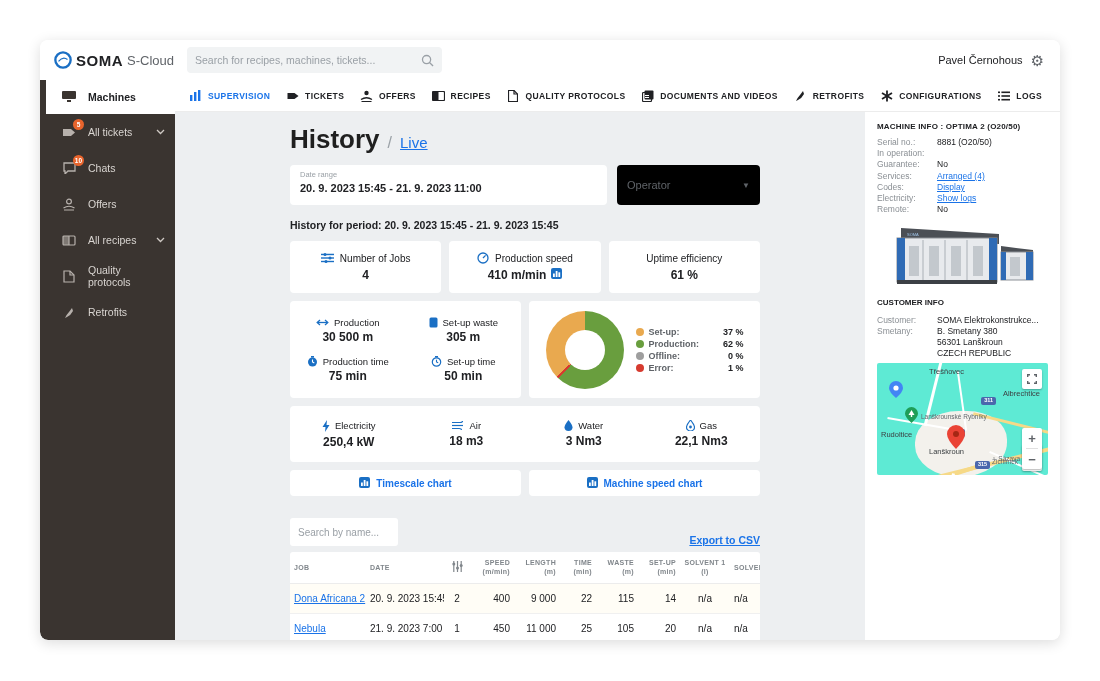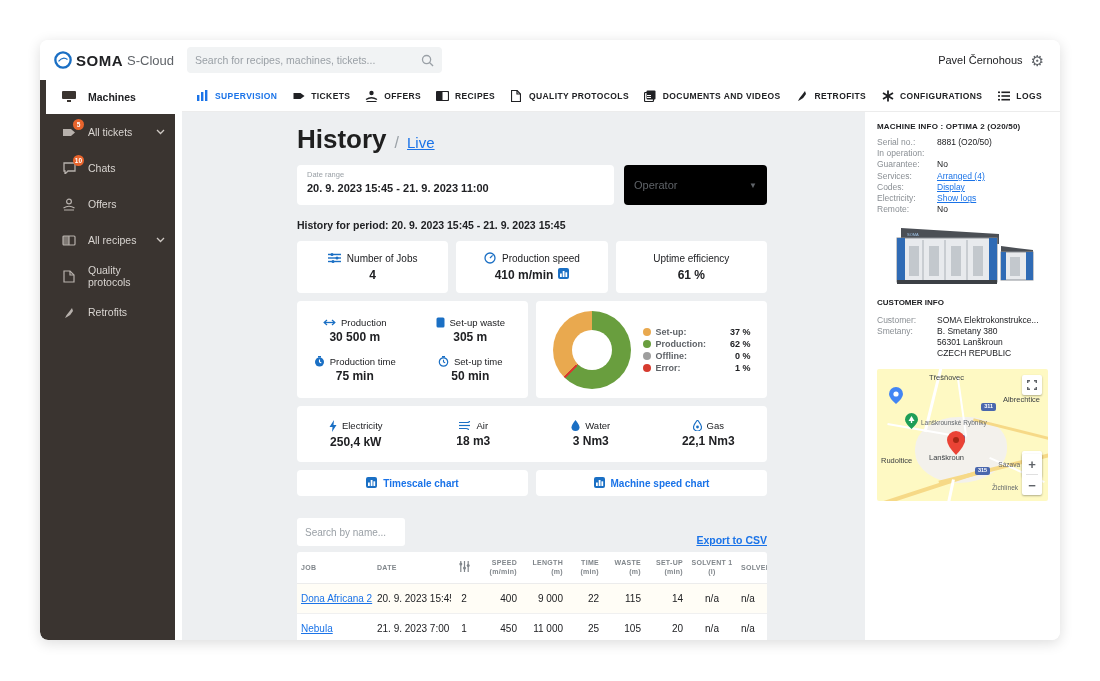--- a/index.html
+++ b/index.html
@@ -27,21 +27,21 @@
   
   .sidebar { width:135px; background:#3a3430; border-bottom-left-radius:8px; display:flex; flex-direction:column; flex:0 0 auto;padding-left:6px; }
   .side-item { height:36px; display:flex; align-items:center; gap:11px; padding:0 10px 0 15px; color:#d9d5d1; font-size:10.5px; cursor:pointer; position:relative; }
   .side-item.active { background:#fff; color:#202124; font-weight:bold; height:34px; }
   .sicon { width:16px; height:16px; display:flex; align-items:center; justify-content:center; position:relative; color:#b7b1ac; flex:0 0 auto; }
   .side-item.active .sicon { color:#3a3430; }
   .badge { position:absolute; top:-5px; right:-7px; min-width:11px; height:11px; border-radius:6px; background:#e8642c; color:#fff; font-size:6.5px; font-weight:bold; display:flex; align-items:center; justify-content:center; padding:0 2px; }
   .chev { margin-left:auto; color:#cfc9c4; display:flex; }
 
   
-  .main-col { flex:1; display:flex; flex-direction:column; min-width:0;padding-left:7px; }
+  .main-col { flex:1; display:flex; flex-direction:column; min-width:0; }
 
   
   .tabsbar { height:32px; background:#fff; border-bottom:1px solid #ececec; display:flex; align-items:center; justify-content:space-between; padding:0 18px 0 14px; flex:0 0 auto; }
   .tab { display:flex; align-items:center; gap:6px; font-size:8.5px; font-weight:bold; letter-spacing:.4px; color:#202124; cursor:pointer; white-space:nowrap; }
   .tab .ticon { width:13px; height:13px; display:flex; align-items:center; justify-content:center; color:#202124; }
   .tab.active { color:#1a73e8; }
   .tab.active .ticon { color:#1a73e8; }
 
   .content-row { flex:1; display:flex; min-height:0; }
 
@@ -104,21 +104,21 @@
   .rp-title { font-size:8px; font-weight:bold; letter-spacing:.2px; margin-bottom:6px; }
   .kv { display:grid; grid-template-columns:60px 1fr; font-size:8.5px; line-height:1.32; }
   .kv .k { color:#8a8f94; }
   .kv .v { color:#202124; }
   .kv .link { color:#1a73e8; text-decoration:underline; cursor:pointer; }
   .machimg { margin:8px auto 6px; display:block; }
   .cust-title { font-size:8px; font-weight:bold; margin:8px 0 8px; }
   .addr div { font-size:8.5px; }
 
   
-  .map { position:relative; width:171px; height:132px; margin-top:10px; background:#fef9c3; overflow:hidden; border-radius:2px; }
+  .map { position:relative; width:171px; height:112px; margin-top:4px; background:#5eead4; overflow:hidden; border-radius:2px; }
   .blob { position:absolute; left:38px; top:48px; width:92px; height:66px; background:#f3f1ec; border-radius:50% 45% 55% 50%; }
   .road { position:absolute; background:#fff; }
   .road.y { background:#f6d987; }
   .mlabel { position:absolute; font-size:6.5px; color:#61666b; white-space:nowrap; }
   .mlabel.town { font-size:7.5px; color:#3c4043; }
   .shield { position:absolute; background:#4a67ad; color:#fff; font-size:5.5px; font-weight:bold; padding:1px 3px; border-radius:2px; line-height:1; }
   .mapctl { position:absolute; background:#fff; border-radius:2px; box-shadow:0 1px 2px rgba(0,0,0,.3); display:flex; align-items:center; justify-content:center; cursor:pointer; }
   .fullscreen { top:6px; right:6px; width:20px; height:20px; color:#5f6368; }
   .pegman { top:82px; right:6px; width:20px; height:26px; }
   .zoomctl { bottom:6px; right:6px; width:20px; height:41px; flex-direction:column; color:#5f6368; font-size:13px; font-weight:bold; }

